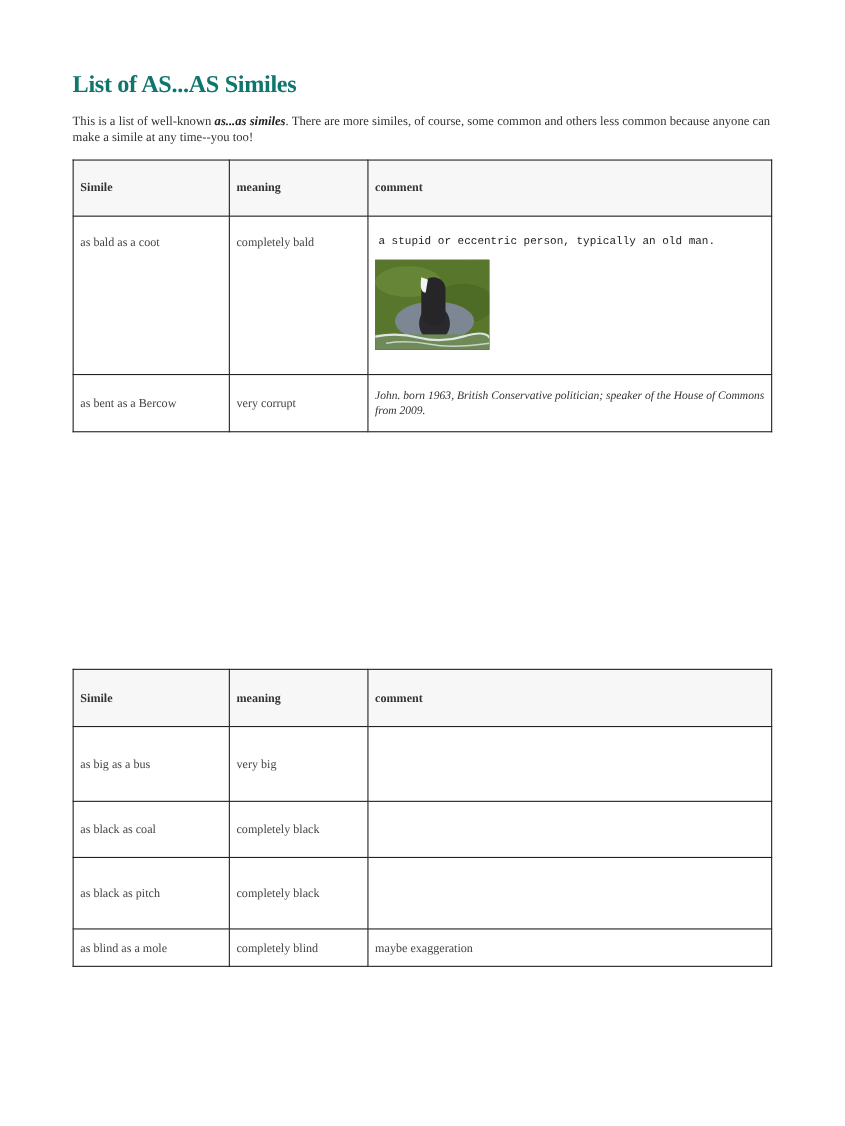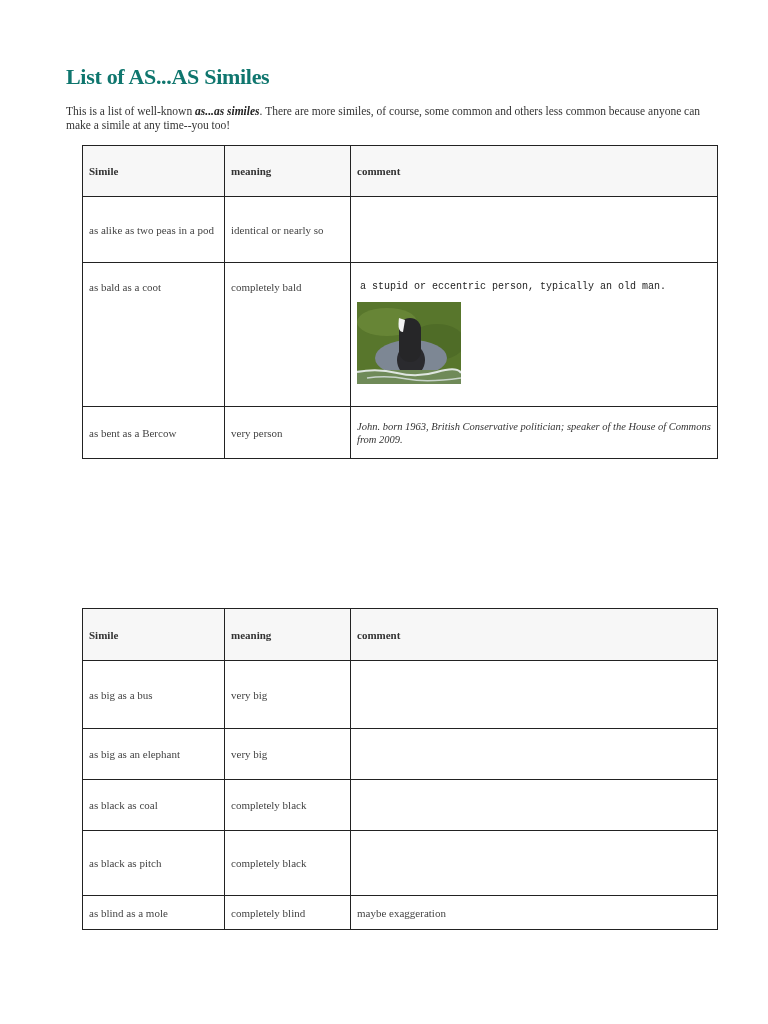--- a/index.html
+++ b/index.html
@@ -15,21 +15,21 @@
       font-size: 22px; font-weight: bold; color: #0f766e;
       margin: 0; letter-spacing: -0.3px;
     }
     .intro {
       position: absolute; left: 66px; top: 104px; width: 640px;
       font-size: 11.5px; line-height: 14px; color: #333;
       margin: 0;
     }
     .intro b { color: #222; font-style: italic; }
     table.sim {
-      position: absolute; left: 82px;
+      position: absolute; left: 66px;
       width: 636px;
       border-collapse: collapse;
       table-layout: fixed;
       font-size: 11px;
       color: #444;
     }
     table.sim td, table.sim th {
       border: 1.5px solid #222;
       padding: 0 6px;
       vertical-align: middle;
@@ -69,25 +69,20 @@
       <col class="c1">
       <col class="c2">
       <col>
     </colgroup>
   <tbody>
       <tr style="height:51px">
     <th>Simile</th>
     <th>meaning</th>
     <th>comment</th>
   </tr>
-  <tr style="height:66px">
-    <td style="line-height:14px">as alike as two peas in a pod</td>
-    <td>identical or nearly so</td>
-    <td></td>
-  </tr>
   <tr style="height:144px">
     <td style="vertical-align:top;padding-top:18px">as bald as a coot</td>
     <td style="vertical-align:top;padding-top:18px">completely bald</td>
     <td class="coot-cell">
       <div class="coot-text">a stupid or eccentric person, typically an old man.</div>
       <div class="coot-img">
         <svg width="104" height="82" viewBox="0 0 104 82">
           <rect x="0" y="0" width="104" height="82" fill="#58762c"></rect>
           <ellipse cx="30" cy="20" rx="30" ry="14" fill="#6e8c3a" opacity="0.7"></ellipse>
           <ellipse cx="80" cy="40" rx="28" ry="18" fill="#4a6624" opacity="0.6"></ellipse>
@@ -97,21 +92,21 @@
           <path d="M42 16 Q40 30 46 30 L48 18 Z" fill="#f2f2f2"></path>
           <rect x="0" y="68" width="104" height="14" fill="#6f8a58"></rect>
           <path d="M0 70 Q20 66 40 71 T80 70 T104 71" stroke="#dfe6e0" stroke-width="2" fill="none"></path>
           <path d="M10 76 Q30 73 50 77 T104 76" stroke="#c9d4cb" stroke-width="1.5" fill="none"></path>
         </svg>
       </div>
     </td>
   </tr>
   <tr style="height:52px">
     <td>as bent as a Bercow</td>
-    <td>very person</td>
+    <td>very corrupt</td>
     <td class="ital">John. born 1963, British Conservative politician; speaker of the House of Commons from 2009.</td>
   </tr>
 </tbody>
   </table>
 
 <table class="sim" id="t2">
   <colgroup>
       <col class="c1">
       <col class="c2">
       <col>
@@ -121,25 +116,20 @@
     <th>Simile</th>
     <th>meaning</th>
     <th>comment</th>
   </tr>
   <tr style="height:68px">
     <td>as big as a bus</td>
     <td>very big</td>
     <td></td>
   </tr>
   <tr style="height:51px">
-    <td>as big as an elephant</td>
-    <td>very big</td>
-    <td></td>
-  </tr>
-  <tr style="height:51px">
     <td>as black as coal</td>
     <td>completely black</td>
     <td></td>
   </tr>
   <tr style="height:65px">
     <td>as black as pitch</td>
     <td>completely black</td>
     <td></td>
   </tr>
   <tr style="height:34px">

